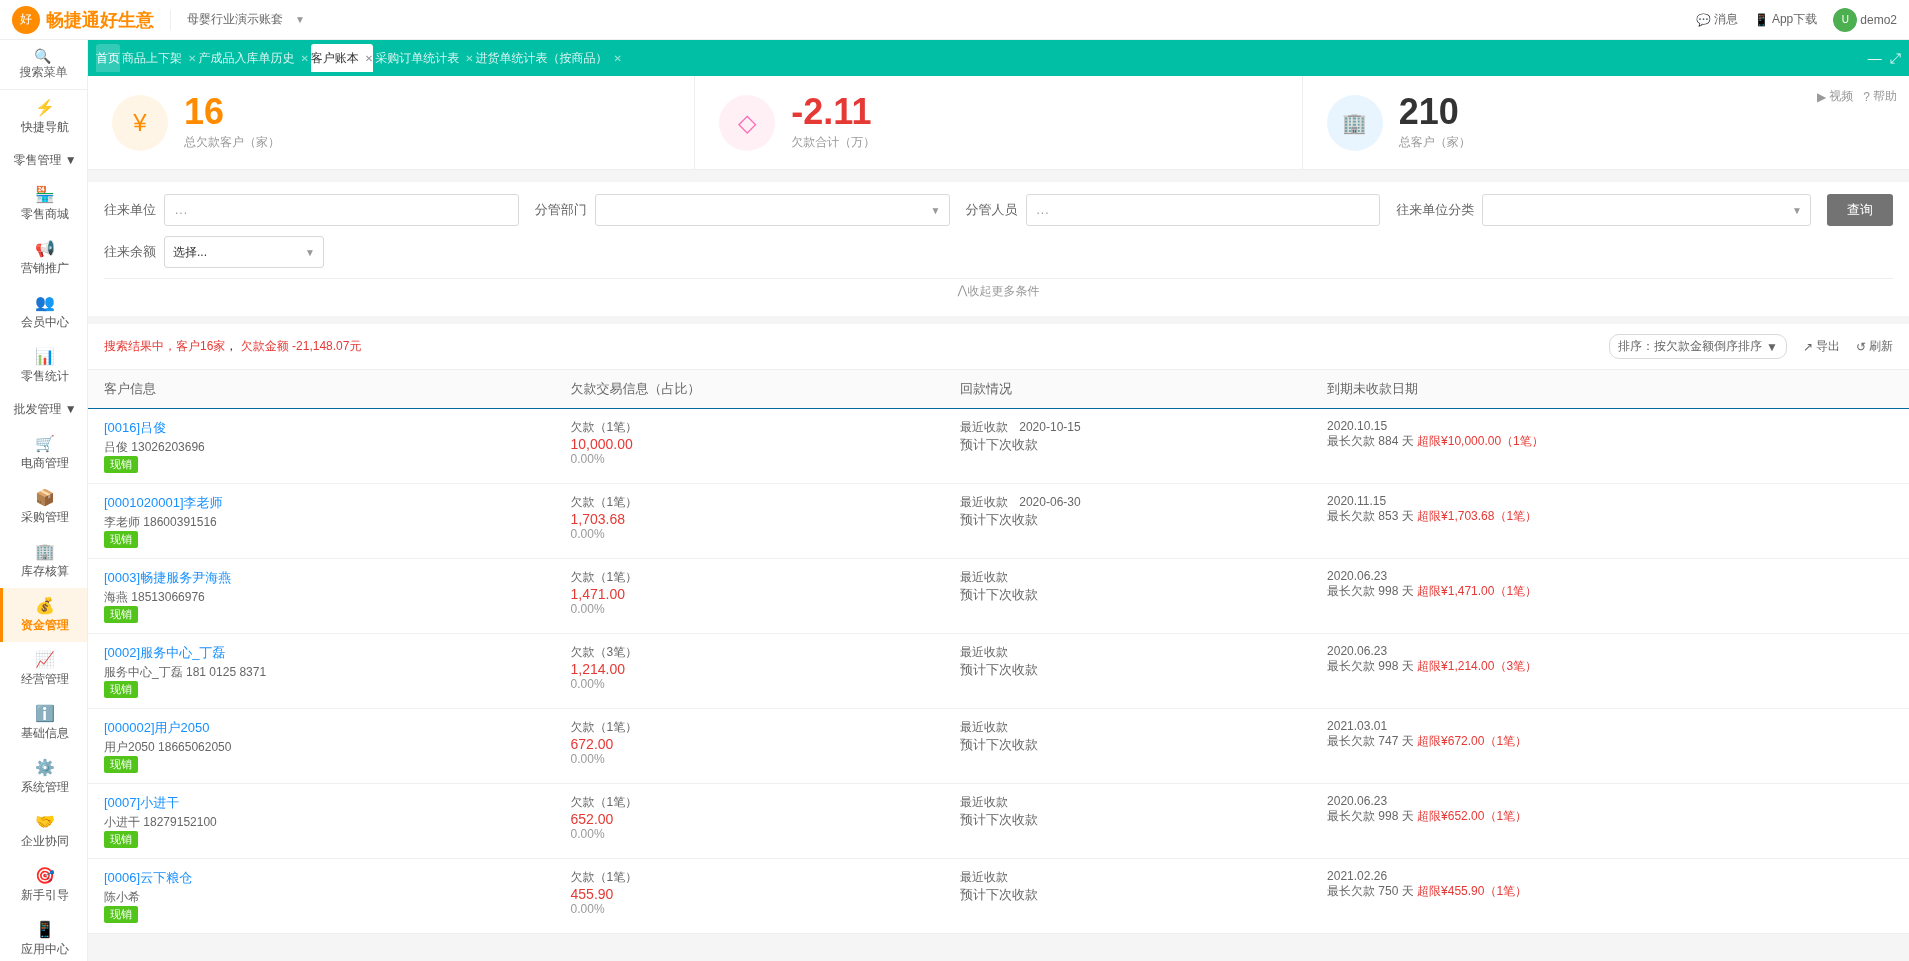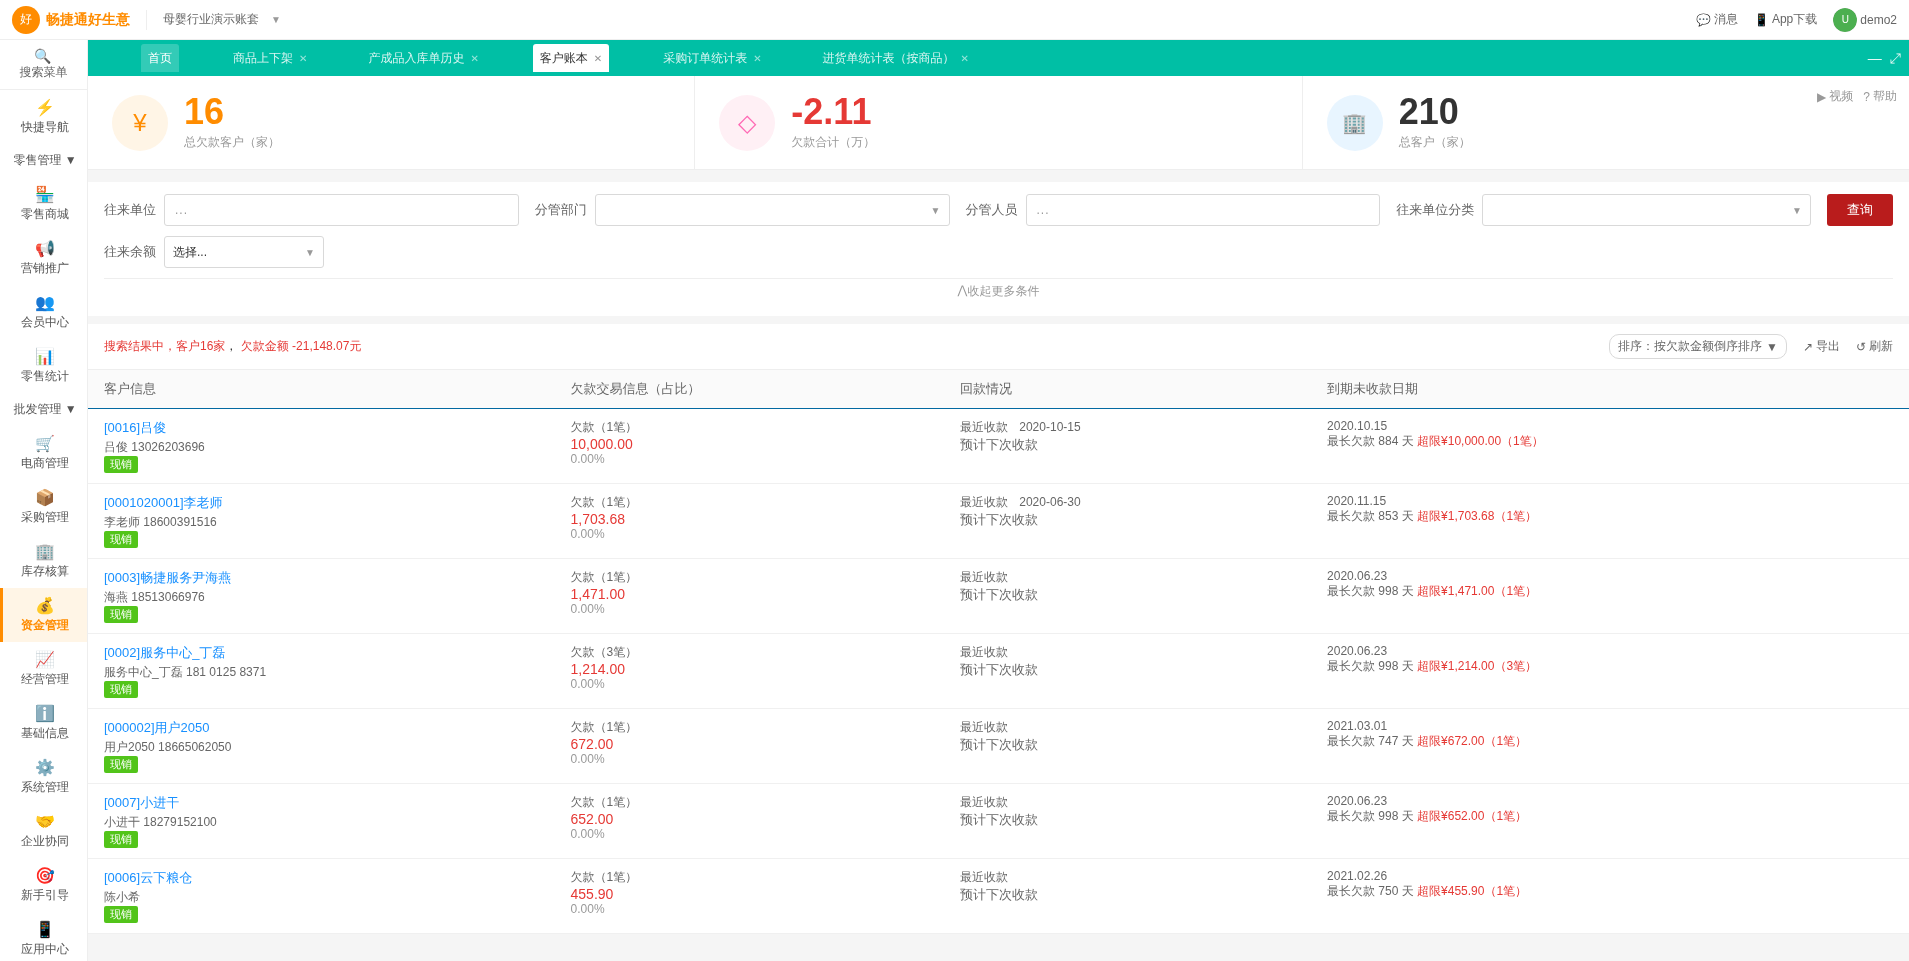--- a/index.html
+++ b/index.html
@@ -61,30 +61,29 @@
       background: #00bfa5;
       display: flex;
       align-items: center;
       padding: 0 8px;
       height: 36px;
       gap: 2px;
       flex-shrink: 0;
     }
     .tab-item {
       height: 28px;
-      padding: 0 7px;
+      padding: 0 0;
       border-radius: 3px 3px 0 0;
       display: flex;
       align-items: center;
       gap: 6px;
       font-size: 12px;
       cursor: pointer;
       color: rgba(255,255,255,0.85);
       white-space: nowrap;
-      margin-left: 45px;
     }
     .tab-item.active { background: #fff; color: #333; border-radius: 3px 3px 0 0; }
     .tab-item.home { background: rgba(255,255,255,0.2); color: #fff; }
     .tab-close { font-size: 10px; opacity: 0.7; }
     .tab-bar-actions { margin-left: auto; display: flex; gap: 8px; }
     .tab-bar-btn { color: rgba(255,255,255,0.9); cursor: pointer; font-size: 14px; }
 
     
     .page-content { flex: 1; overflow-y: auto; background: #f5f5f5; }
 
@@ -151,21 +150,21 @@
       font-size: 12px;
       background: #fff;
       display: flex;
       align-items: center;
       justify-content: space-between;
       cursor: pointer;
     }
     .filter-dots { color: #999; letter-spacing: 1px; }
     .filter-arrow { color: #999; font-size: 10px; }
     .search-btn {
-      background: #b91c1c;
+      background: #737373;
       color: #fff;
       border: none;
       border-radius: 3px;
       padding: 4px 20px;
       height: 32px;
       font-size: 13px;
       cursor: pointer;
       white-space: nowrap;
     }
     .collapse-row {
@@ -246,21 +245,21 @@
     ::-webkit-scrollbar-track { background: #f1f1f1; }
     ::-webkit-scrollbar-thumb { background: #ccc; border-radius: 3px; }
   </style>
 </head>
 <body>
 
 <div class="top-bar">
   <div class="top-bar-left">
     <div class="logo-area">
       <div class="logo-icon">好</div>
-      <div style="font-size:14px;font-weight:bold;color:#ff8c00;">畅捷通好生意</div>
+      <div style="font-size:18px;font-weight:bold;color:#ff8c00;">畅捷通好生意</div>
     </div>
     <div style="width:1px;height:20px;background:#eee;margin:0 8px;"></div>
     <span style="font-size:12px;color:#666;">母婴行业演示账套</span>
     <span style="font-size:10px;color:#999;cursor:pointer;margin-left:4px;">▼</span>
   </div>
   <div class="top-bar-right">
     <span>
       <span>💬</span>
       <span>消息</span>
     </span>

